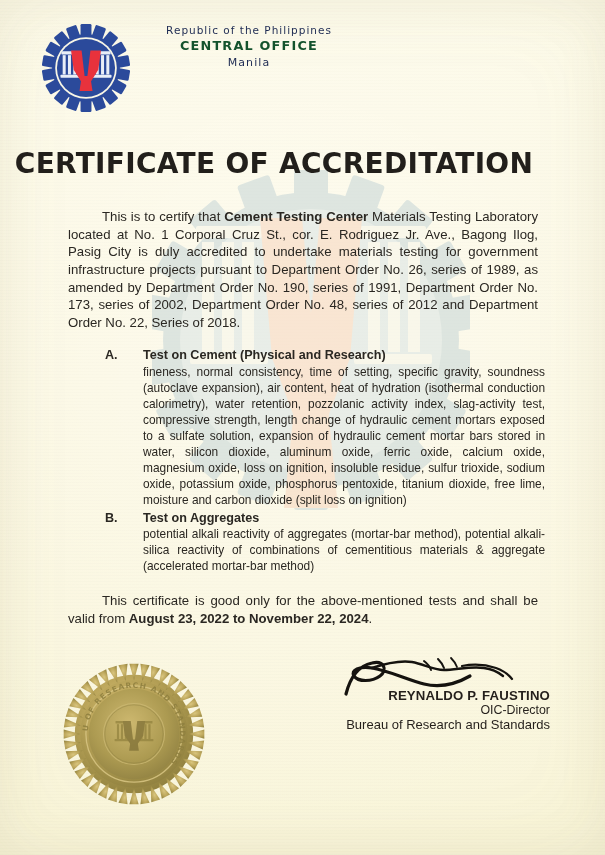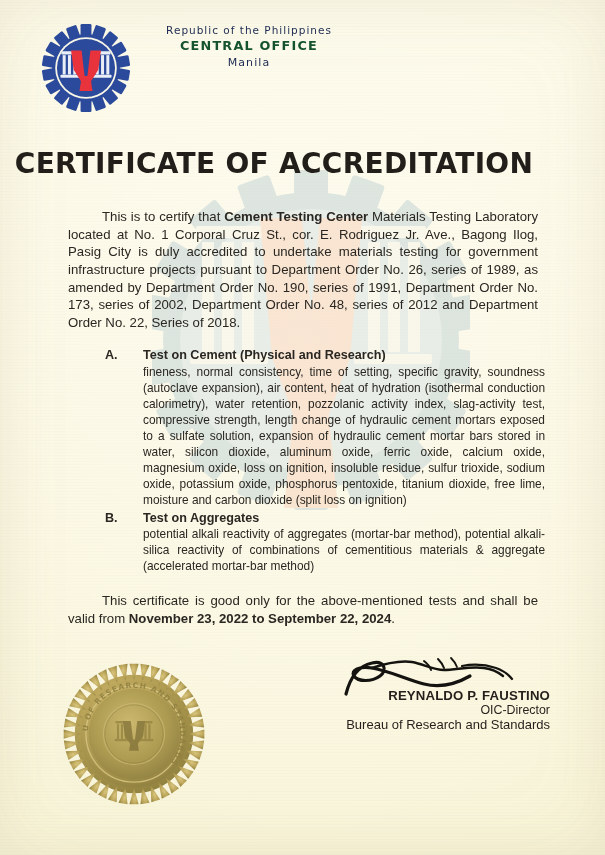--- a/index.html
+++ b/index.html
@@ -391,21 +391,21 @@
     <div class="sec-letter">B.</div>
     <div class="sec-body">
       <div class="sec-head">Test on Aggregates</div>
       <div class="sec-text">potential alkali reactivity of aggregates (mortar-bar method), potential alkali-silica reactivity of combinations of cementitious materials &amp; aggregate (accelerated mortar-bar method)</div>
     </div>
   </div>
 </div>
 
 <div class="validity">
   <p>
-    <span>This certificate is good only for the above-mentioned tests and shall be valid from </span><b>November 23, 2022 to September 22, 2024</b><span>.</span>
+    <span>This certificate is good only for the above-mentioned tests and shall be valid from </span><b>August 23, 2022 to November 22, 2024</b><span>.</span>
   </p>
 </div>
 
 <div class="seal">
   <svg viewBox="0 0 160 160" xmlns="http://www.w3.org/2000/svg">
     <defs>
       <radialGradient id="goldG" cx="42%" cy="36%" r="72%">
         <stop offset="0%" stop-color="#d9c57e"></stop>
         <stop offset="45%" stop-color="#bda75c"></stop>
         <stop offset="78%" stop-color="#9d8c46"></stop>

